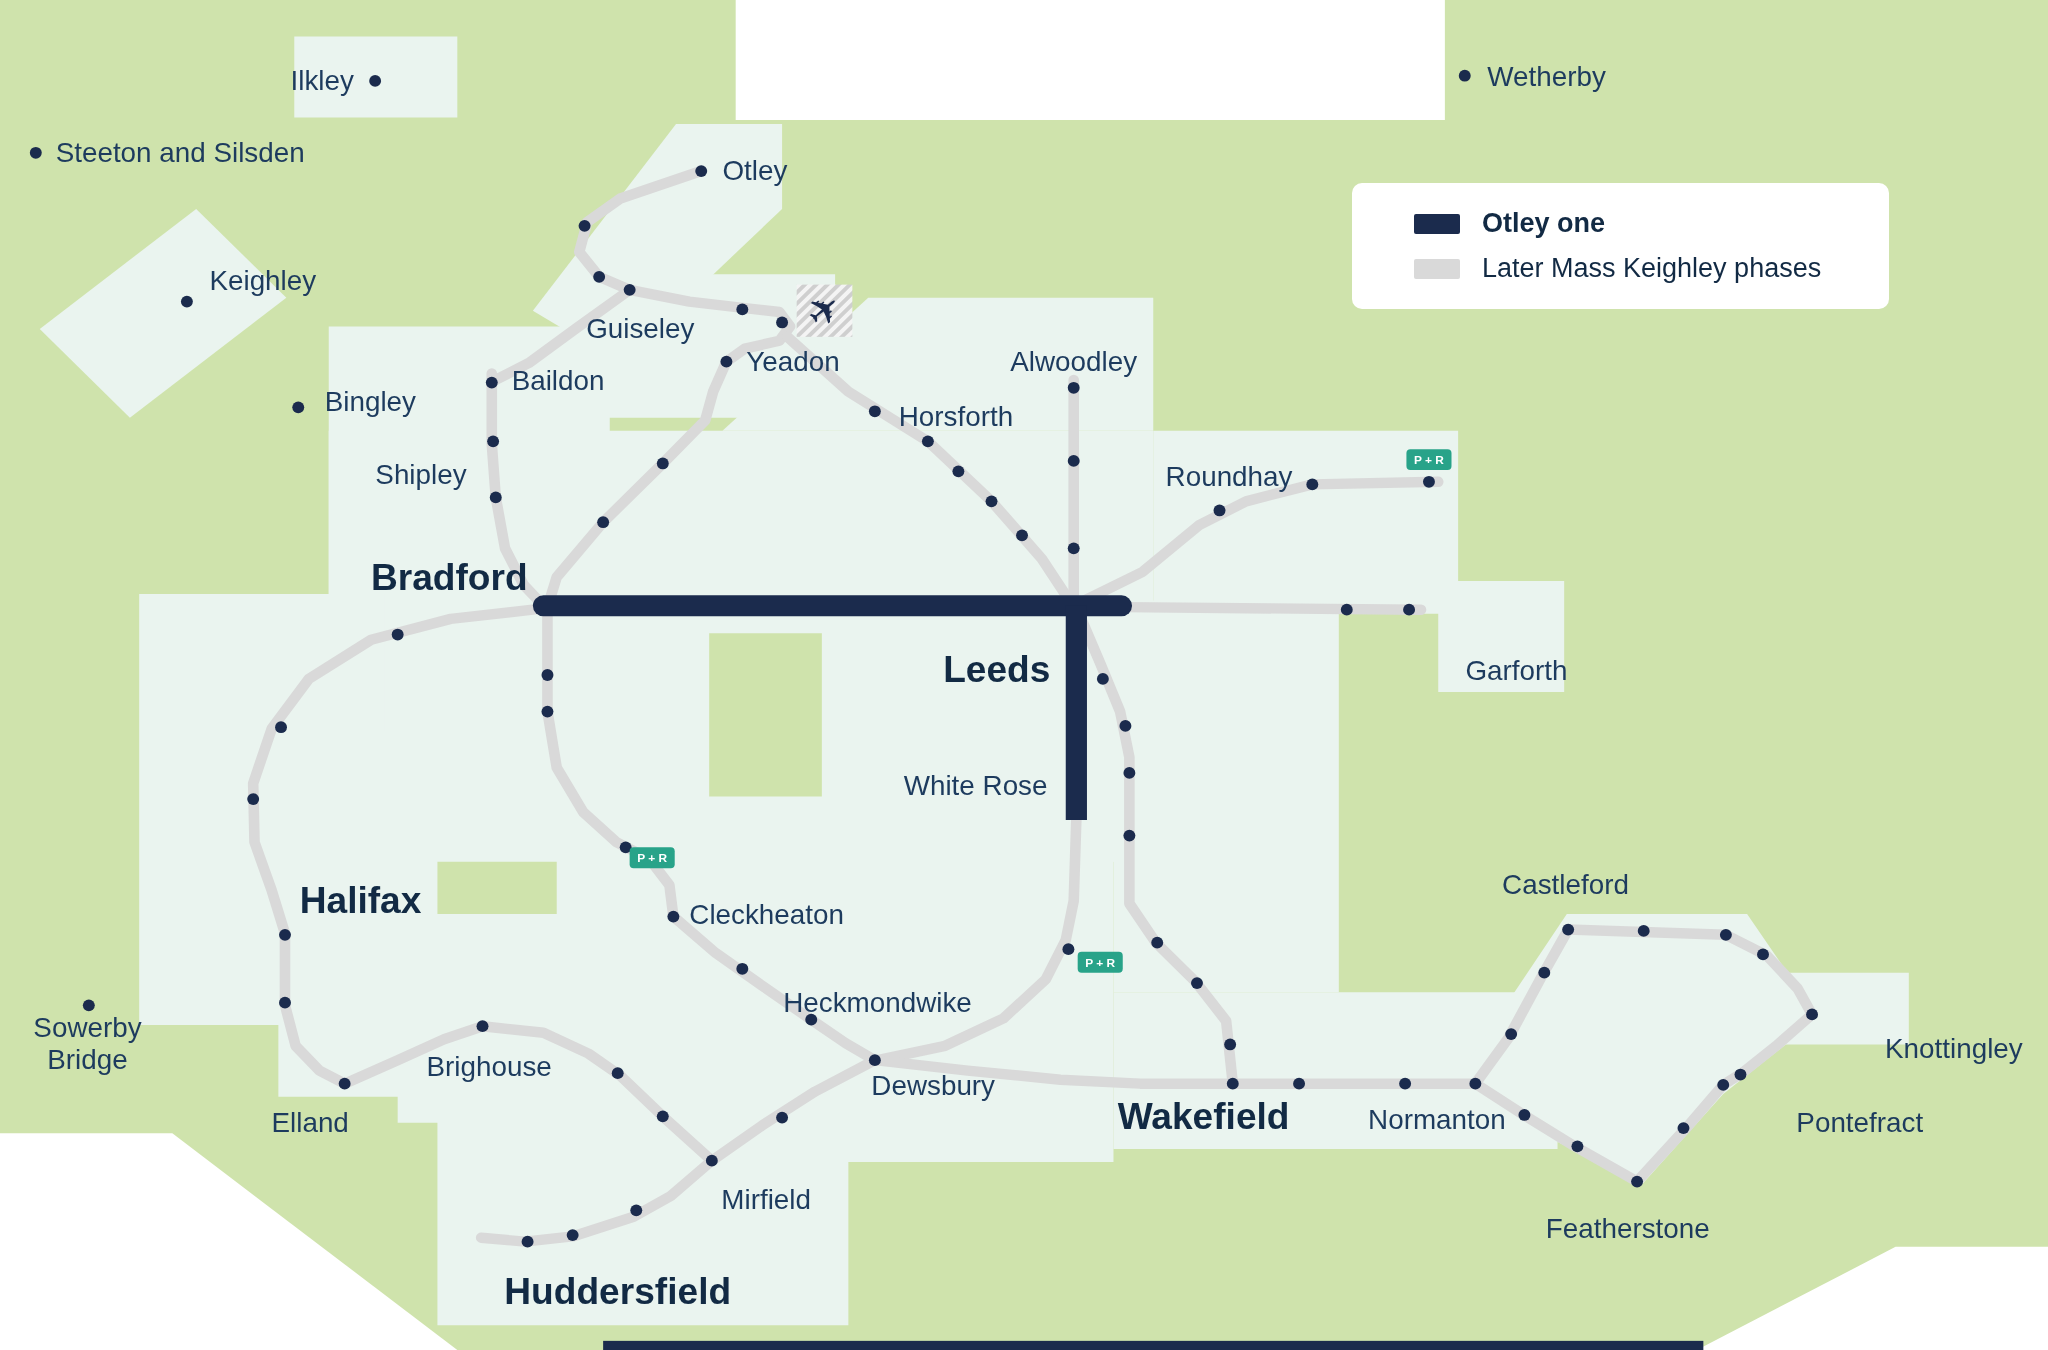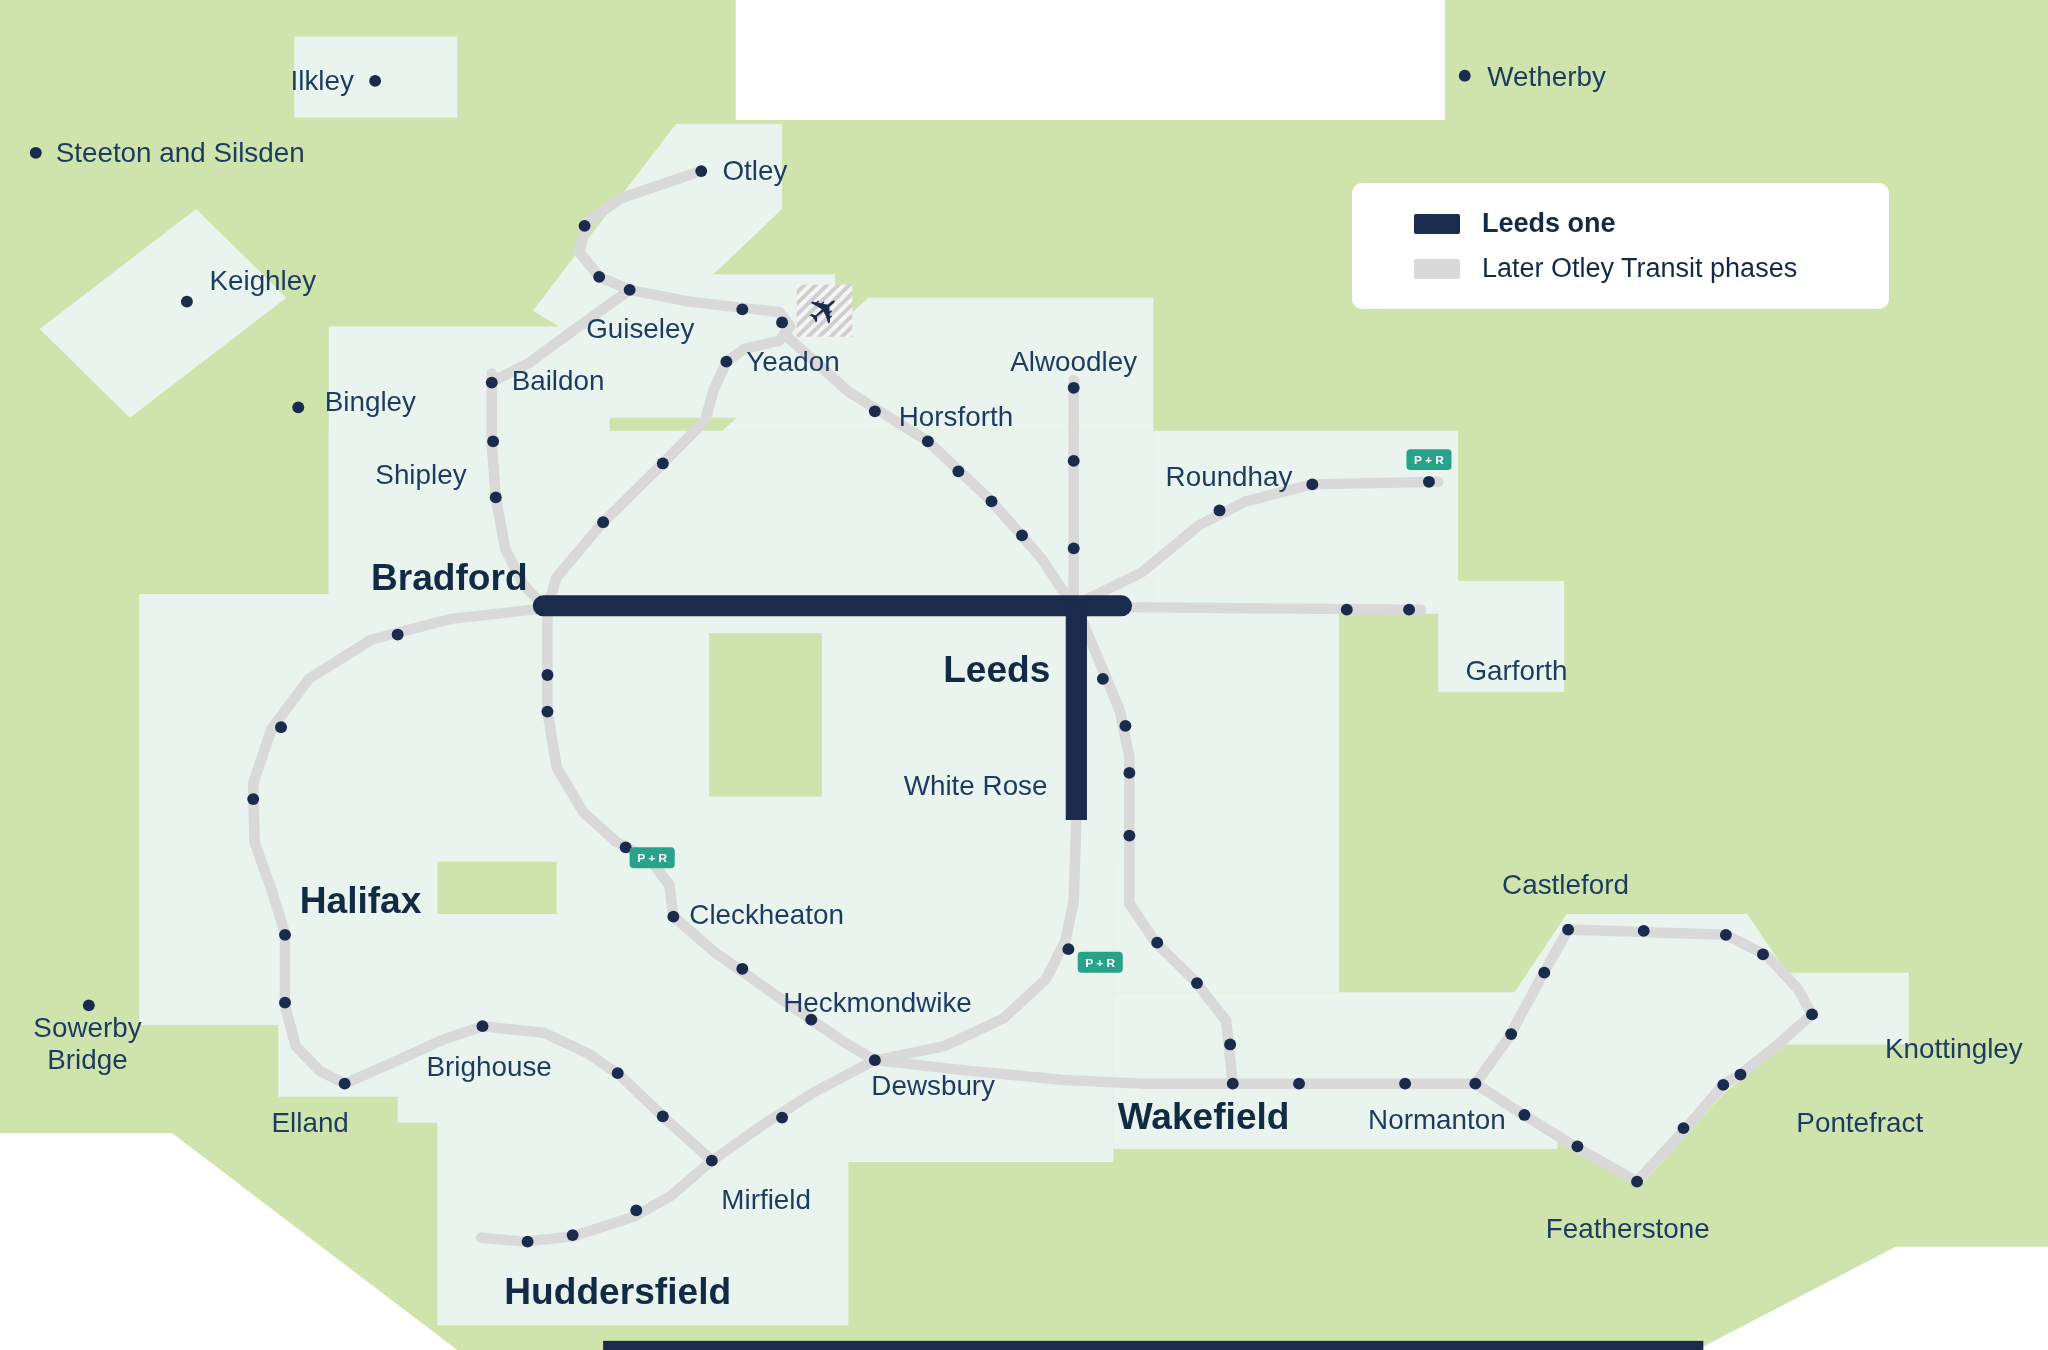--- a/index.html
+++ b/index.html
@@ -234,21 +234,21 @@
       <text x="1084" y="865" text-anchor="middle" fill="#1d3b5e" font-size="21" font-weight="400">Normanton</text>
       <text x="1181" y="685" text-anchor="middle" fill="#1d3b5e" font-size="21" font-weight="400">Castleford</text>
       <text x="1474" y="810" text-anchor="middle" fill="#1d3b5e" font-size="21" font-weight="400">Knottingley</text>
       <text x="1403" y="867" text-anchor="middle" fill="#1d3b5e" font-size="21" font-weight="400">Pontefract</text>
       <text x="1228" y="948" text-anchor="middle" fill="#1d3b5e" font-size="21" font-weight="400">Featherstone</text>
     </svg>
 
   <div class="legend">
     <div class="legend-row">
       <span class="swatch" style="background: rgb(27, 43, 77);"></span>
-      <span class="legend-label bold" style="color: rgb(18, 42, 68);">Leeds one</span>
+      <span class="legend-label bold" style="color: rgb(18, 42, 68);">Otley one</span>
     </div>
     <div class="legend-row">
       <span class="swatch" style="background: rgb(217, 217, 217);"></span>
-      <span class="legend-label" style="color: rgb(18, 42, 68);">Later Otley Transit phases</span>
+      <span class="legend-label" style="color: rgb(18, 42, 68);">Later Mass Keighley phases</span>
     </div>
   </div>
 
 </div>
 
 </body></html>

